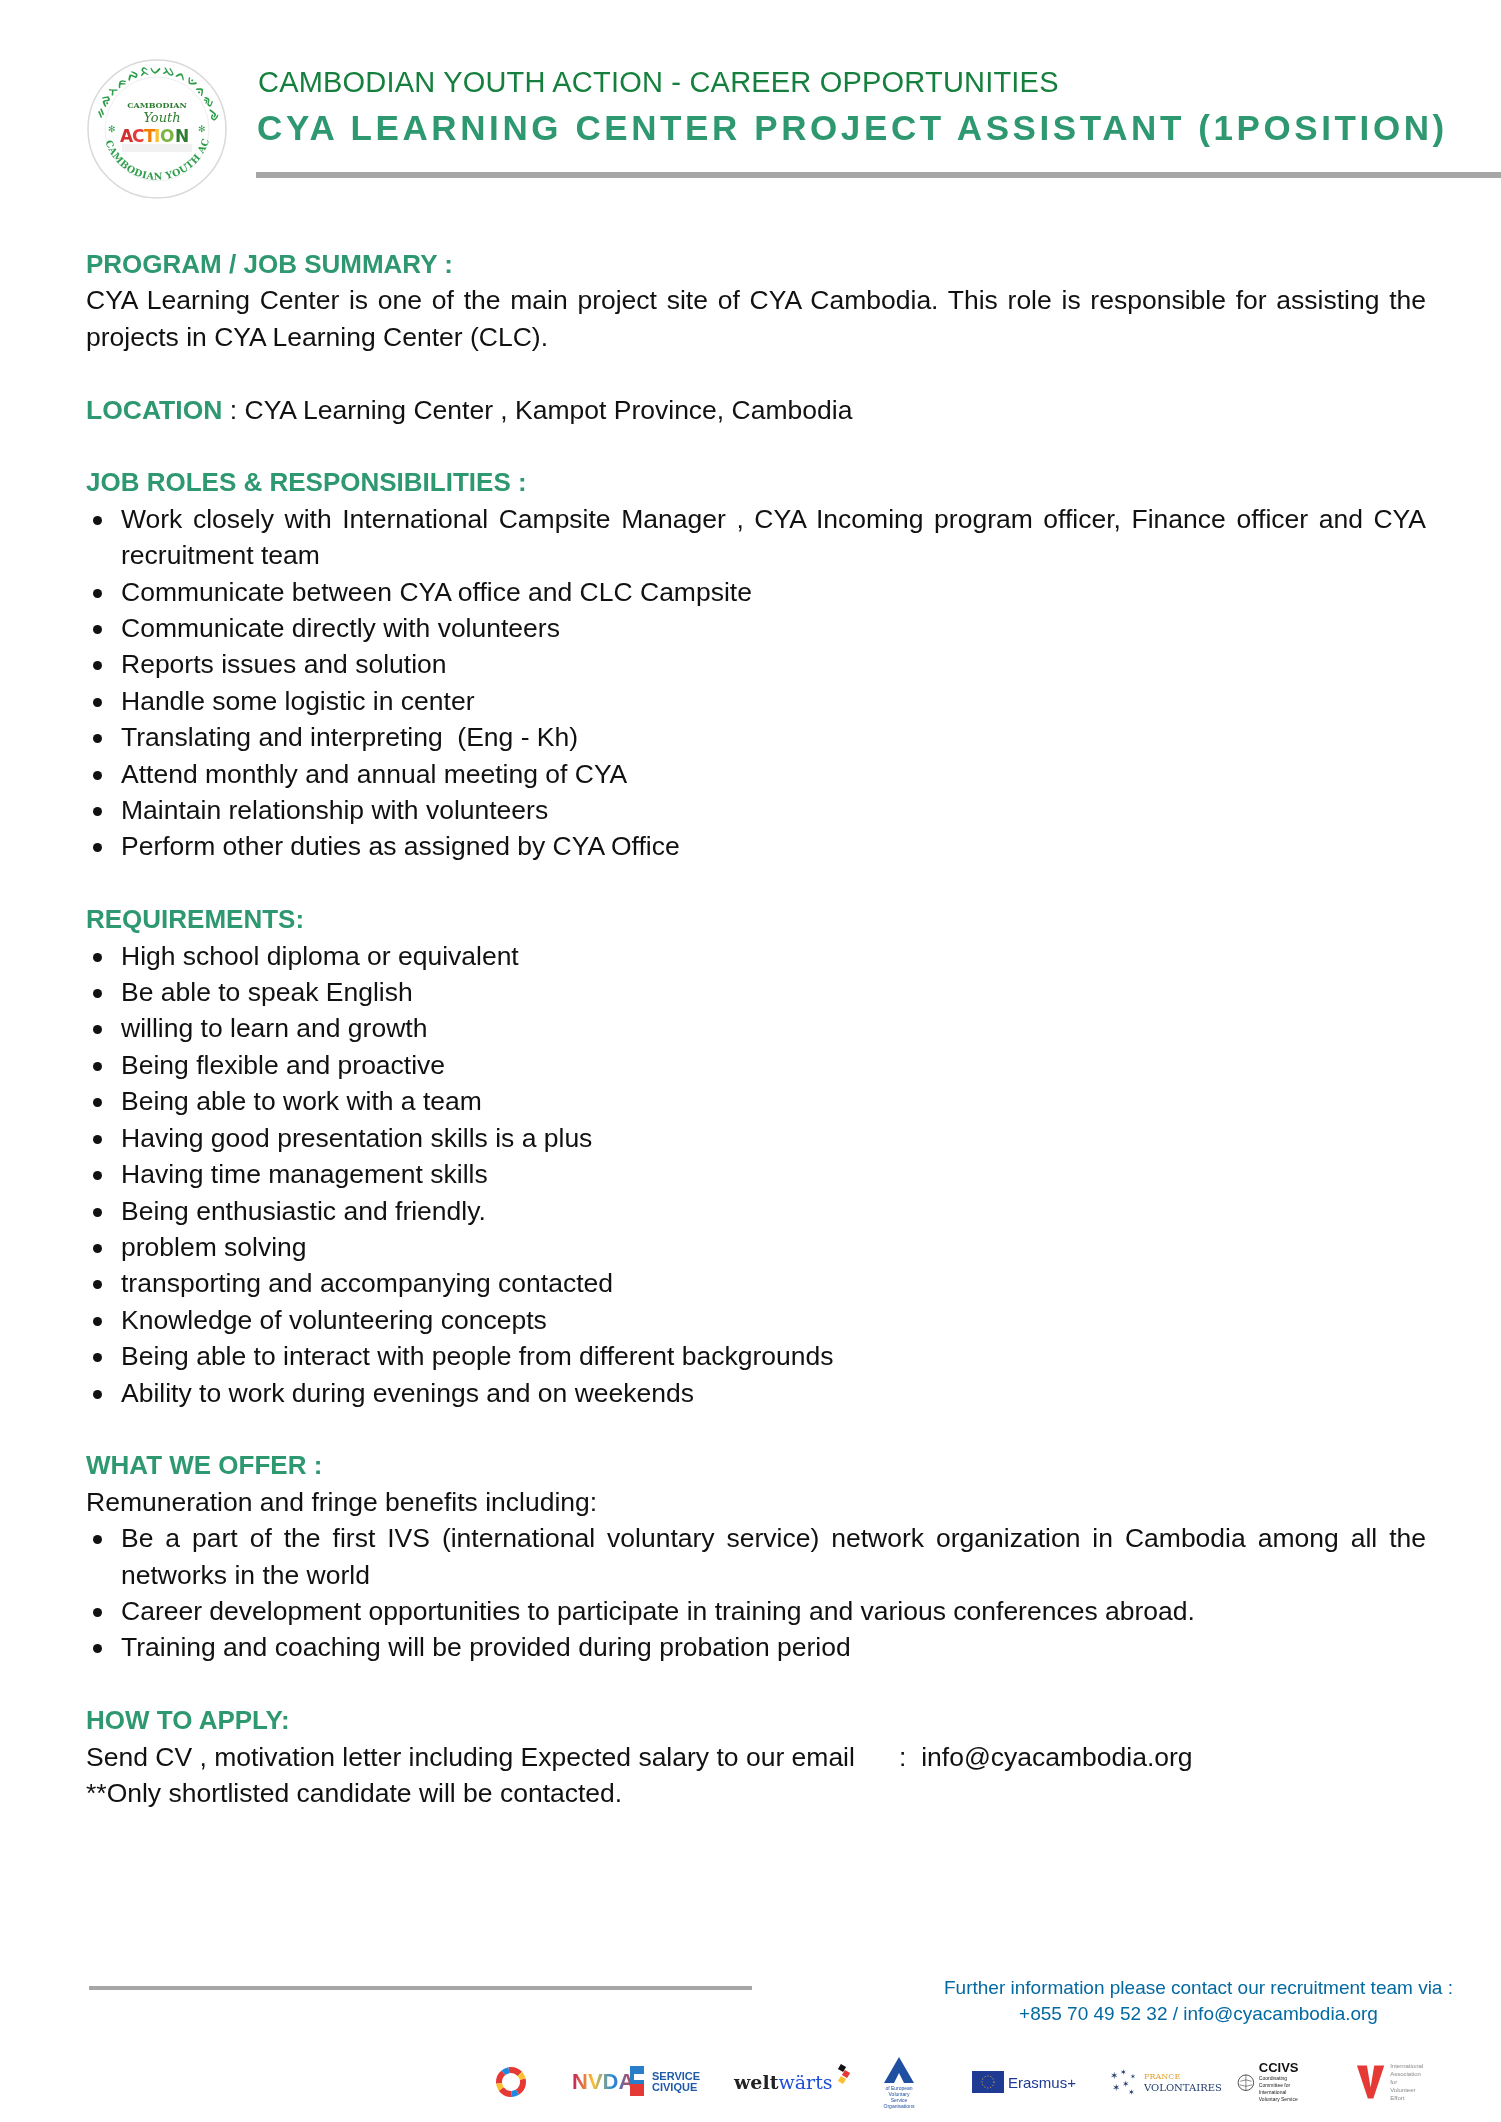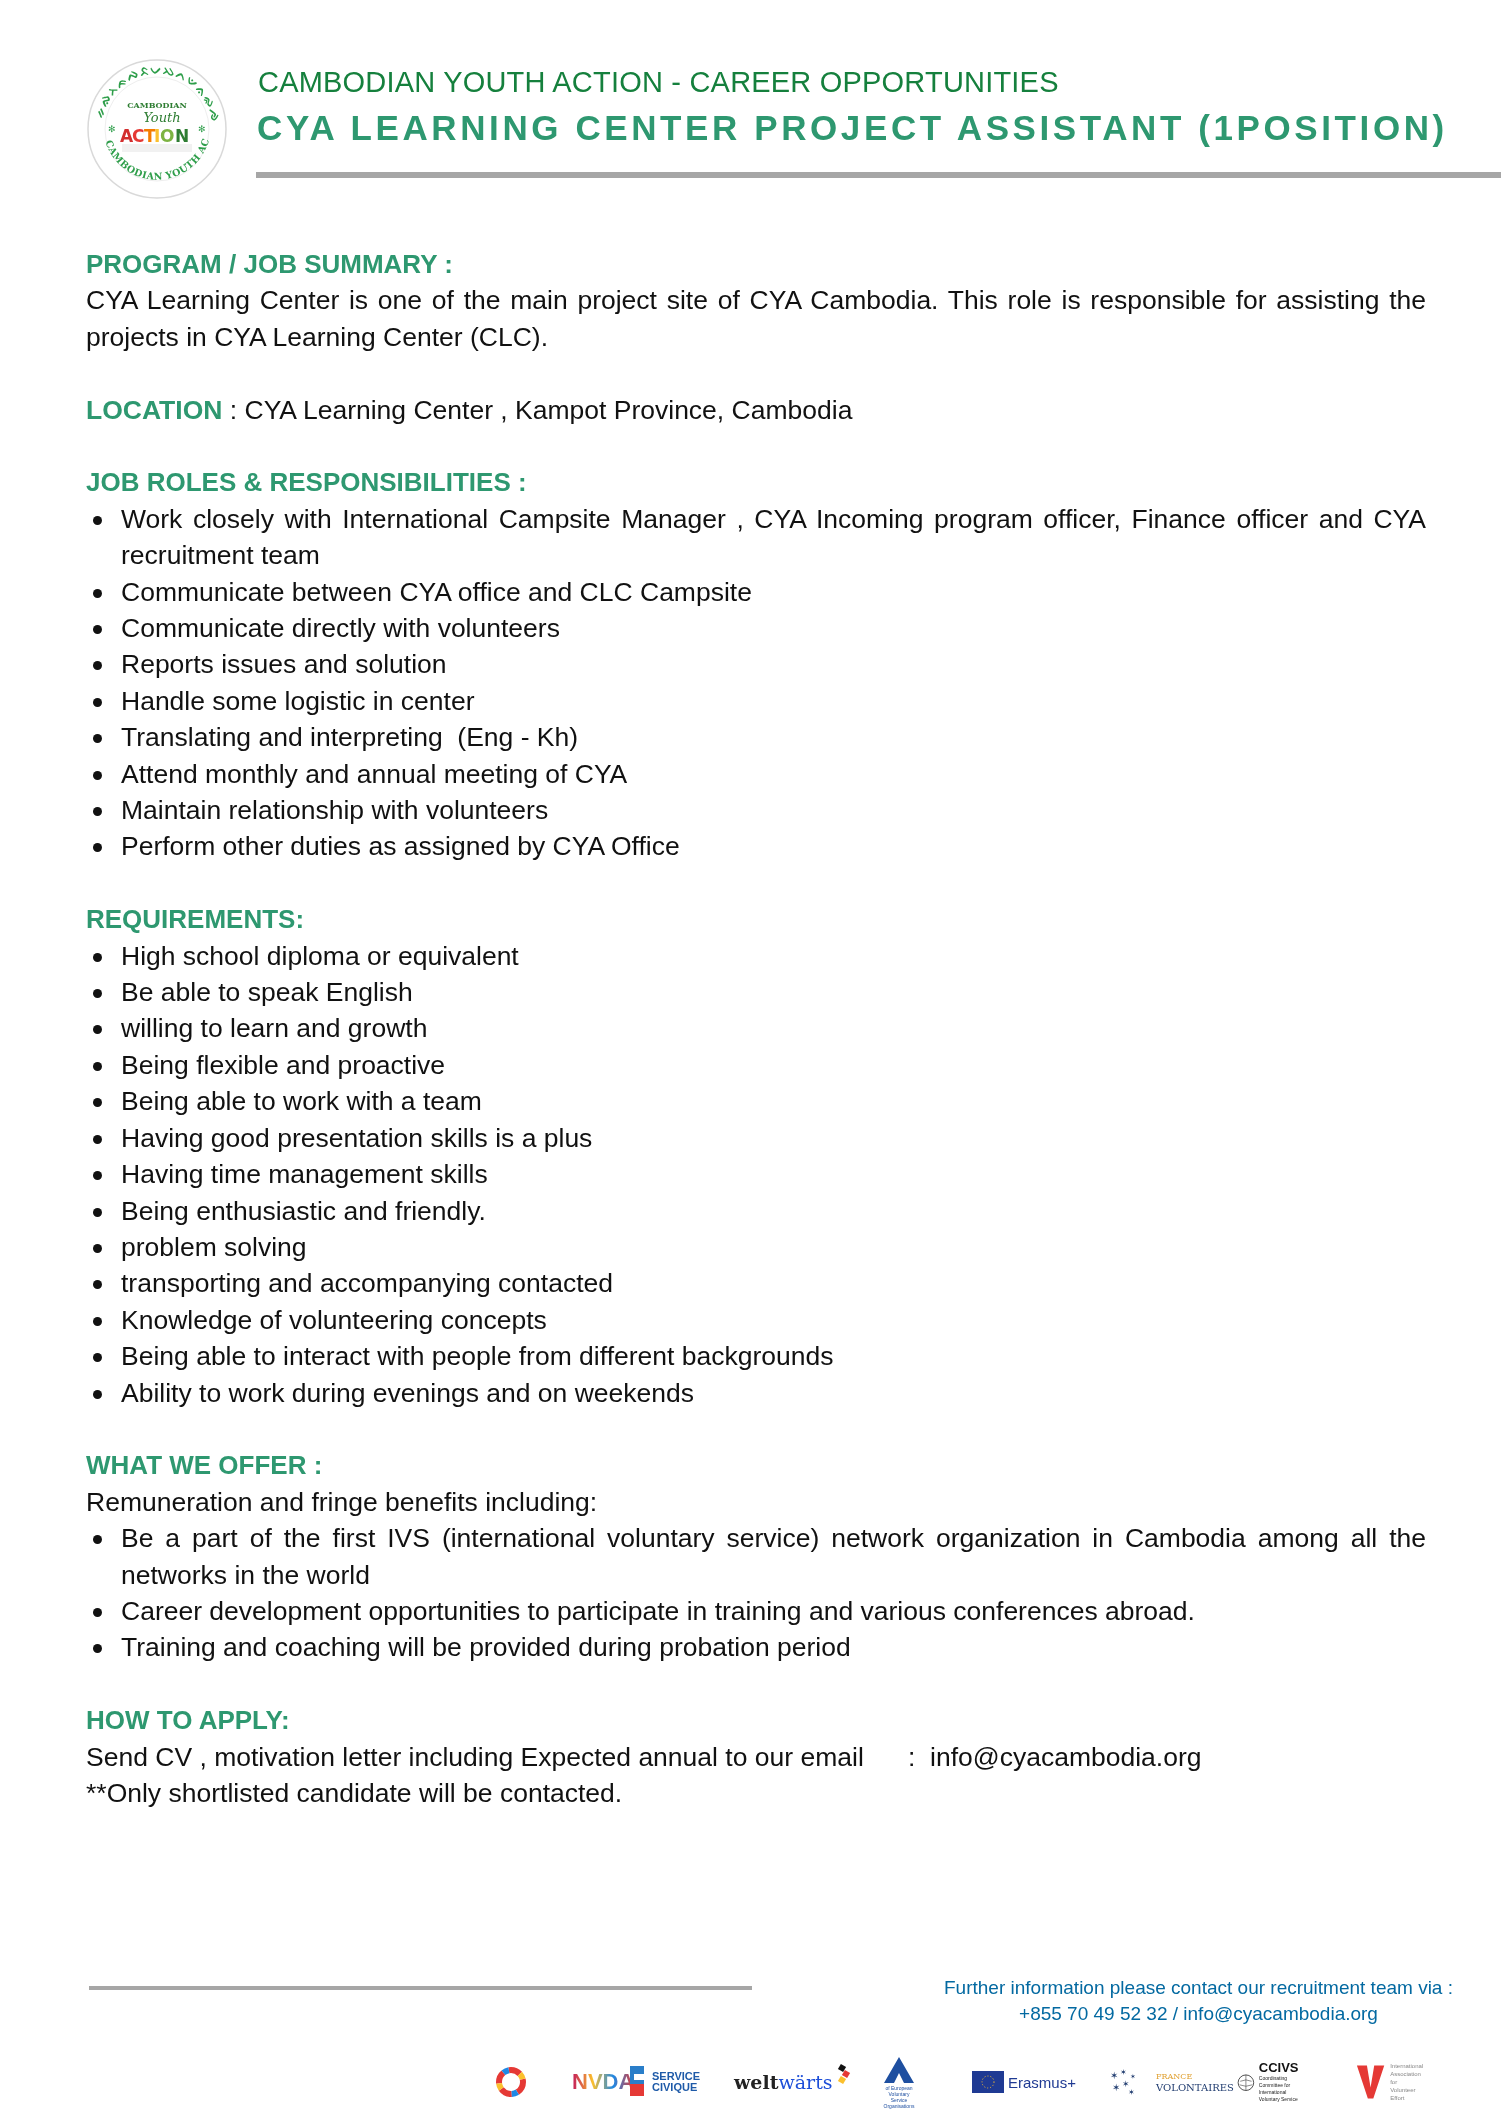--- a/index.html
+++ b/index.html
@@ -120,21 +120,21 @@
     <div>Remuneration and fringe benefits including:</div>
     <ul class="bullets">
       <li><span class="dot"></span><span>Be a part of the first IVS (international voluntary service) network organization in Cambodia among all the networks in the world</span></li>
       <li><span class="dot"></span><span>Career development opportunities to participate in training and various conferences abroad.</span></li>
       <li><span class="dot"></span><span>Training and coaching will be provided during probation period</span></li>
     </ul>
   </div>
 
   <div class="section">
     <div class="heading">HOW TO APPLY:</div>
-    <div class="apply-line"><span>Send CV , motivation letter including Expected annual to our email</span><span>      :  </span><span>info@cyacambodia.org</span></div>
+    <div class="apply-line"><span>Send CV , motivation letter including Expected salary to our email</span><span>      :  </span><span>info@cyacambodia.org</span></div>
     <div>**Only shortlisted candidate will be contacted.</div>
   </div>
 </div>
 
 <div class="footer-rule"></div>
 <div class="footer-contact">
   <div>Further information please contact our recruitment team via :</div>
   <div><span>+855 70 49 52 32</span><span> / </span><span>info@cyacambodia.org</span></div>
 </div>
 
@@ -191,21 +191,21 @@
     <svg width="34" height="34" viewBox="0 0 34 34">
       <g fill="#1e3a6e">
         <text x="2" y="14" font-size="10">✶</text>
           <text x="12" y="10" font-size="8">✶</text>
         <text x="4" y="26" font-size="10">✶</text>
           <text x="14" y="22" font-size="9">✶</text>
         <text x="20" y="30" font-size="8">✶</text>
           <text x="22" y="14" font-size="7">✶</text>
       </g>
     </svg>
-    <div style="margin-left:14px;line-height:11px;">
+    <div style="margin-left:2px;line-height:11px;">
       <div style="font-size:8px;color:#e0a030;font-family:'DejaVu Serif',serif;">FRANCE</div>
       <div style="font-size:10px;color:#1e3a6e;font-family:'DejaVu Serif',serif;">VOLONTAIRES</div>
     </div>
   </div>
 
   <div class="partner" style="left:746px;">
     <svg width="28" height="30" viewBox="0 0 28 30">
       <circle cx="14" cy="16" r="11" fill="none" stroke="#333" stroke-width="1.2"></circle>
       <path d="M6 14 Q14 10 22 14 M5 19 Q14 23 23 19 M14 5 L14 27" stroke="#333" stroke-width="0.8" fill="none"></path>
     </svg>

